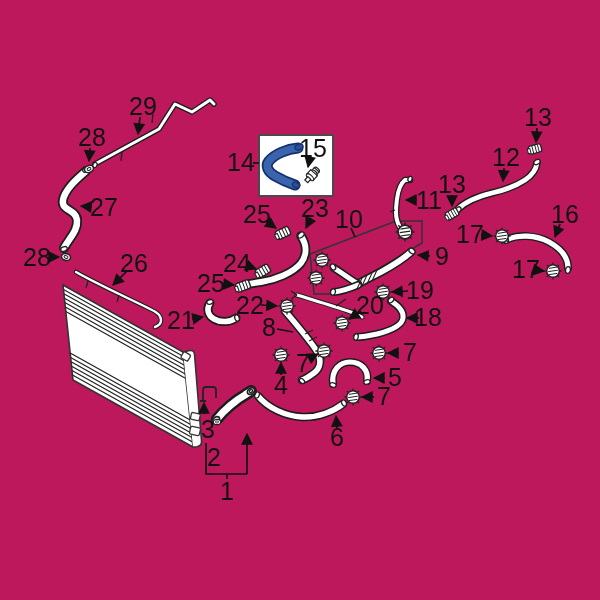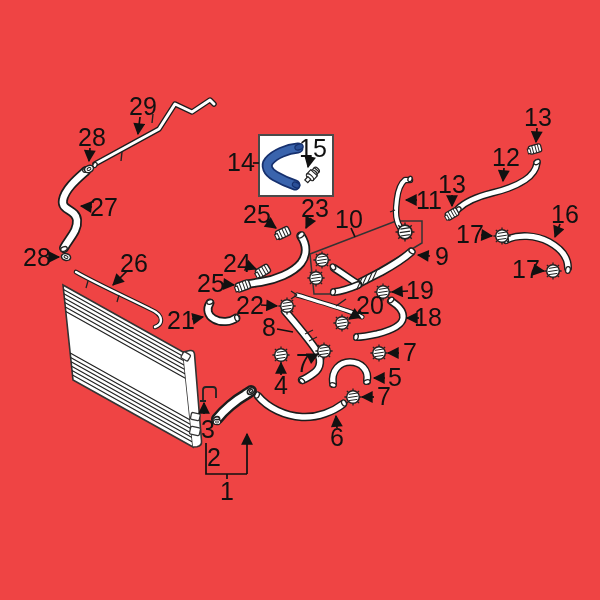--- a/index.html
+++ b/index.html
@@ -1,16 +1,16 @@
 <!DOCTYPE html>
 <html><head>
 <meta charset="utf-8">
 <style>
   html,body{margin:0;padding:0;background:#fff;}
-  .stage{position:relative;width:600px;height:600px;background:#ef4444;overflow:hidden;text-align:center;}
+  .stage{position:relative;width:600px;height:600px;background:#be185d;overflow:hidden;text-align:center;}
   .callout-text{font:400 25px "Liberation Sans", sans-serif;fill:#111;text-anchor:middle;dominant-baseline:central;}
   .callout-line{stroke:#111;stroke-width:1.7;fill:none;}
   .hb{stroke:#1c1c1c;fill:none;stroke-linecap:round;stroke-linejoin:round;}
   .hw{stroke:#ffffff;fill:none;stroke-linecap:round;stroke-linejoin:round;}
   .bb{stroke:#16306e;fill:none;stroke-linecap:round;stroke-linejoin:round;}
   .bw{stroke:#3a64ad;fill:none;stroke-linecap:round;stroke-linejoin:round;}
   .op{fill:#fff;stroke:#222;stroke-width:1.3;}
   .rib{stroke:#222;stroke-width:1.1;fill:none;}
   .thin{stroke:#222;fill:none;}
 </style>

